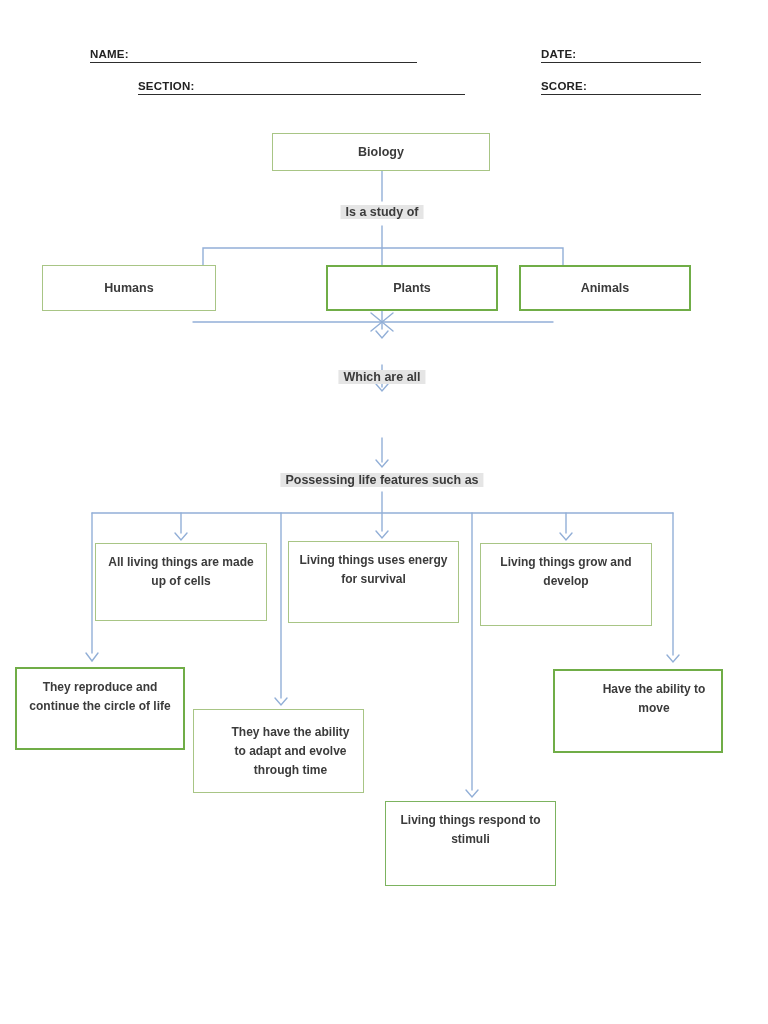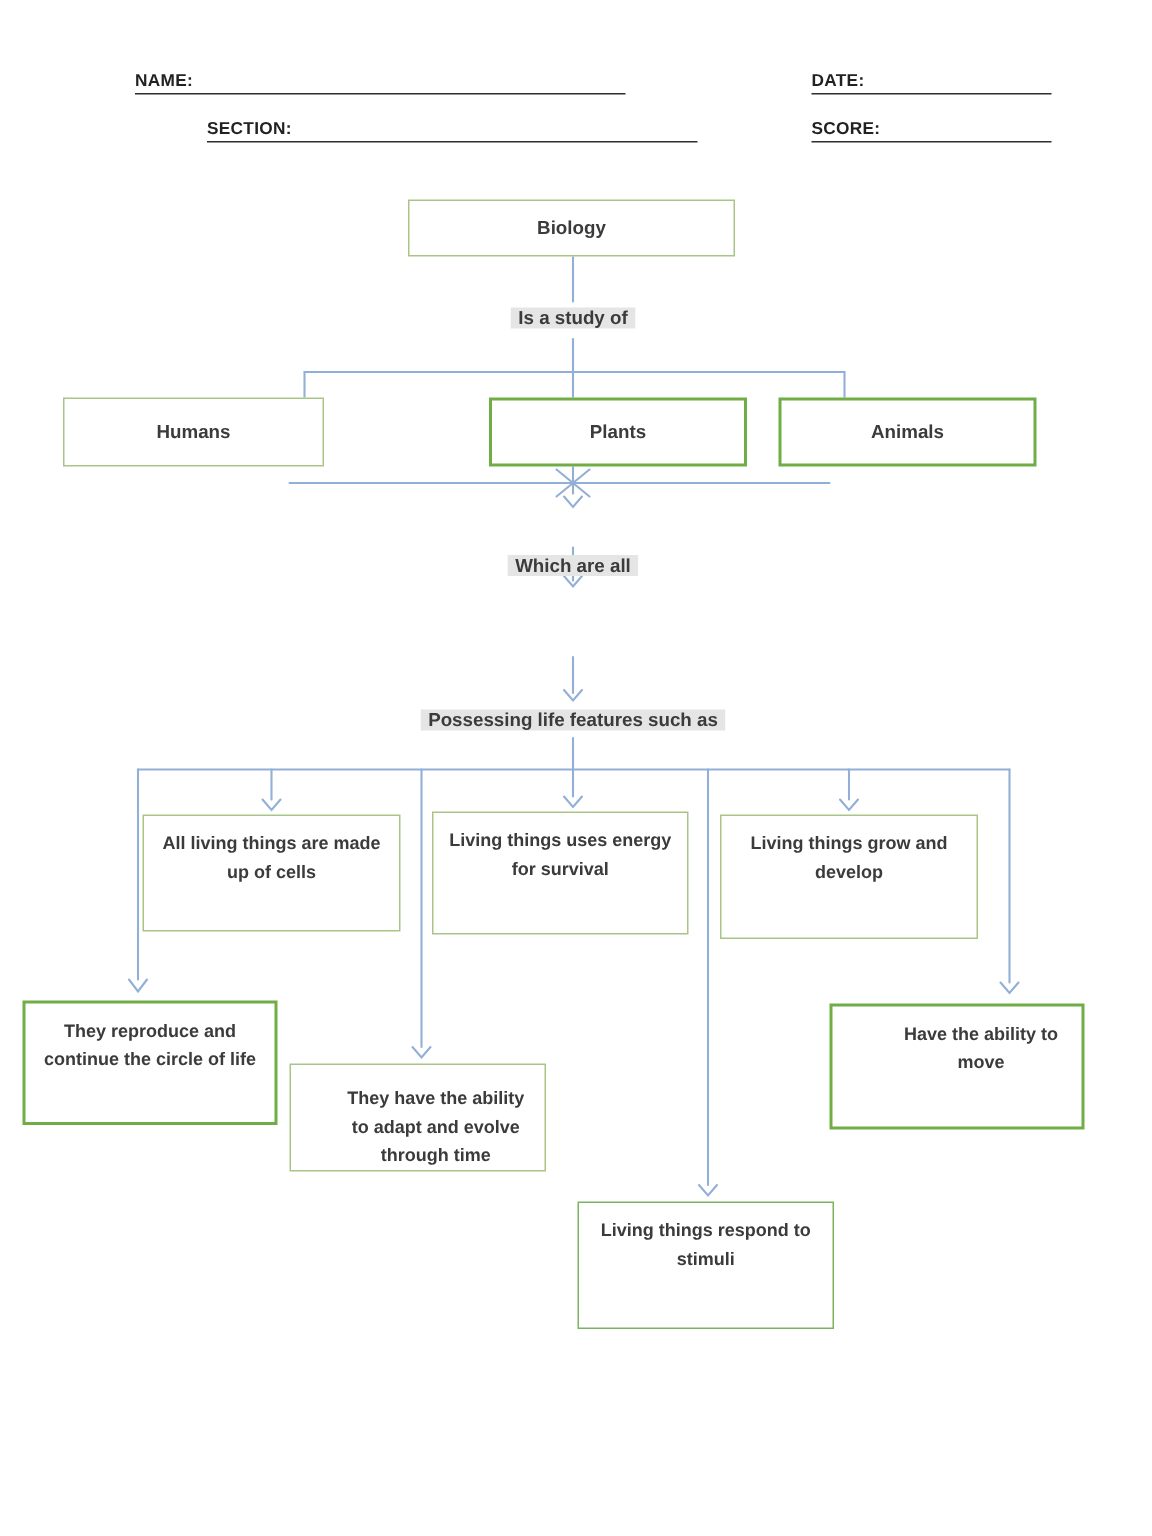--- a/index.html
+++ b/index.html
@@ -130,17 +130,17 @@
   <div class="node" style="left:42px;top:265px;width:174px;height:46px;">Humans</div>
   <div class="node dark" style="left:294px;top:265px;width:172px;height:46px;margin-left:32px;">Plants</div>
   <div class="node dark" style="left:519px;top:265px;width:172px;height:46px;">Animals</div>
 
 
   <div class="node top-align" style="left:95px;top:543px;width:172px;height:78px;">All living things are made up of cells</div>
   <div class="node top-align" style="left:288px;top:541px;width:171px;height:82px;">Living things uses energy for survival</div>
   <div class="node top-align" style="left:480px;top:543px;width:172px;height:83px;">Living things grow and develop</div>
 
   <div class="node dark top-align" style="left:15px;top:667px;width:170px;height:83px;">They reproduce and continue the circle of life</div>
-  <div class="node top-align" style="left:193px;top:709px;width:171px;height:72px;padding-top:13px;padding-left:32px;">They have the ability to adapt and evolve through time</div>
+  <div class="node top-align" style="left:193px;top:709px;width:171px;height:84px;padding-top:13px;padding-left:32px;">They have the ability to adapt and evolve through time</div>
   <div class="node dark top-align" style="left:553px;top:669px;width:170px;height:84px;padding-left:40px;">Have the ability to move</div>
   <div class="node medium top-align" style="left:385px;top:801px;width:171px;height:85px;">Living things respond to stimuli</div>
 
 </div>
 
 </body></html>

